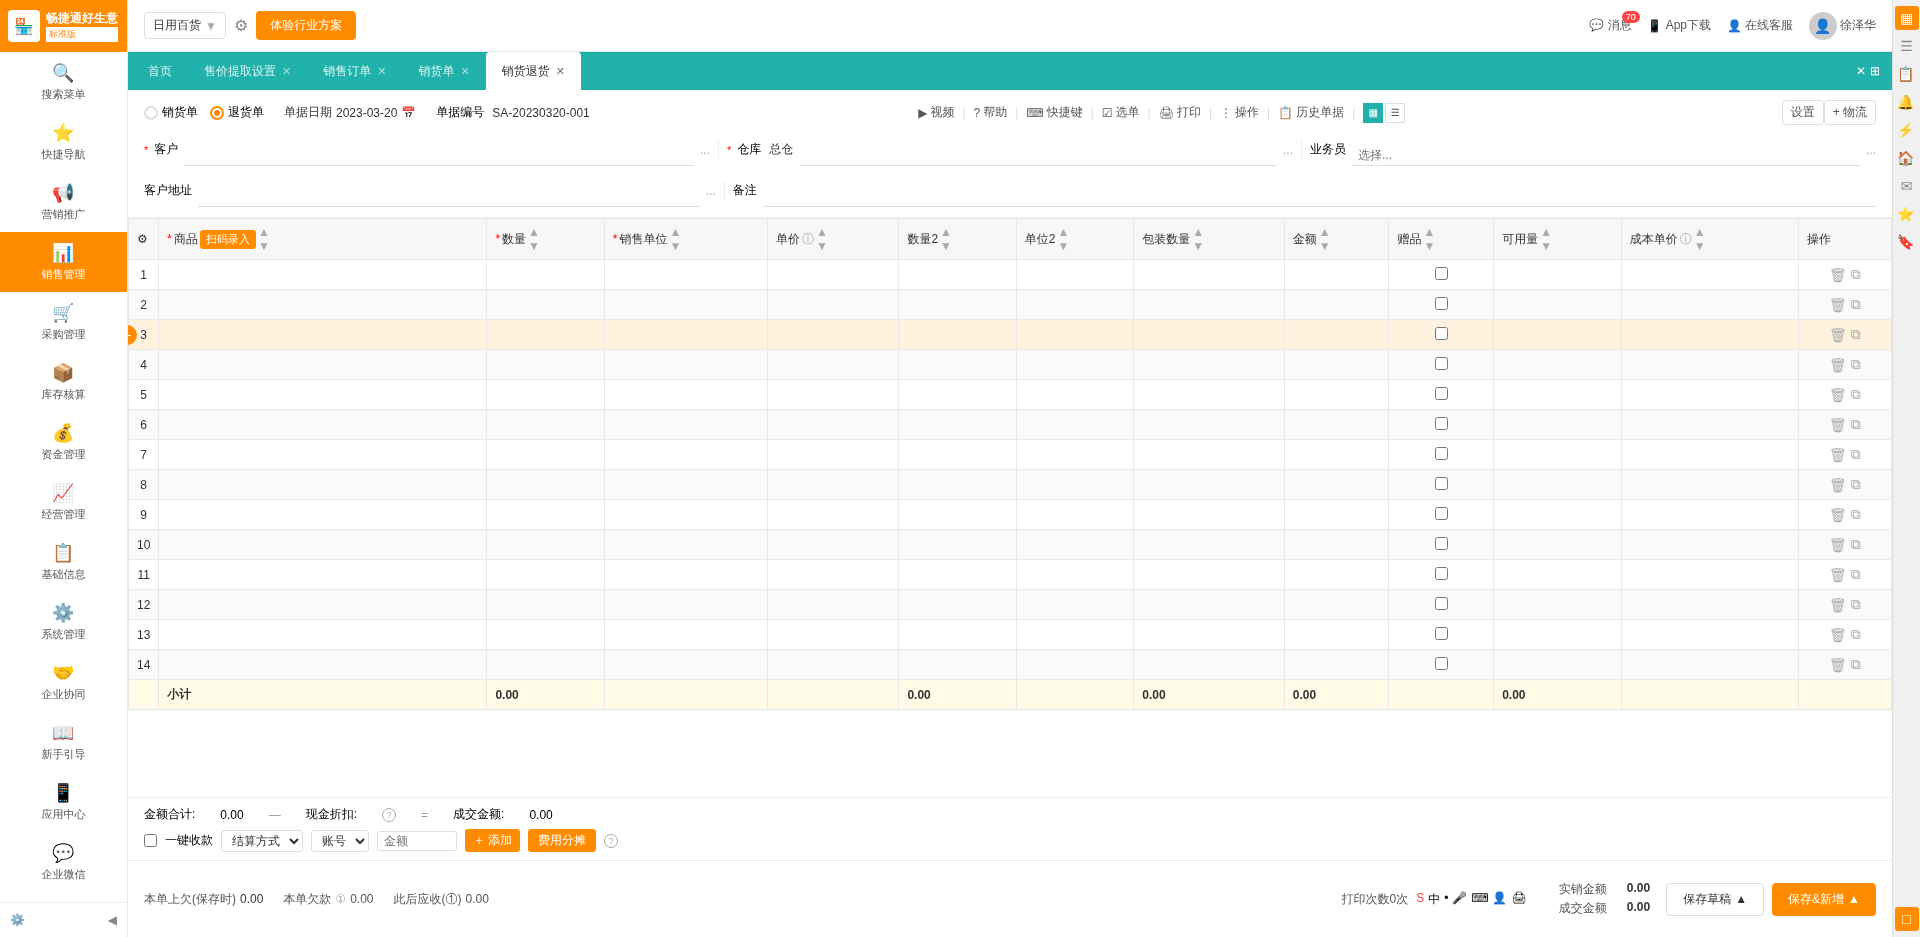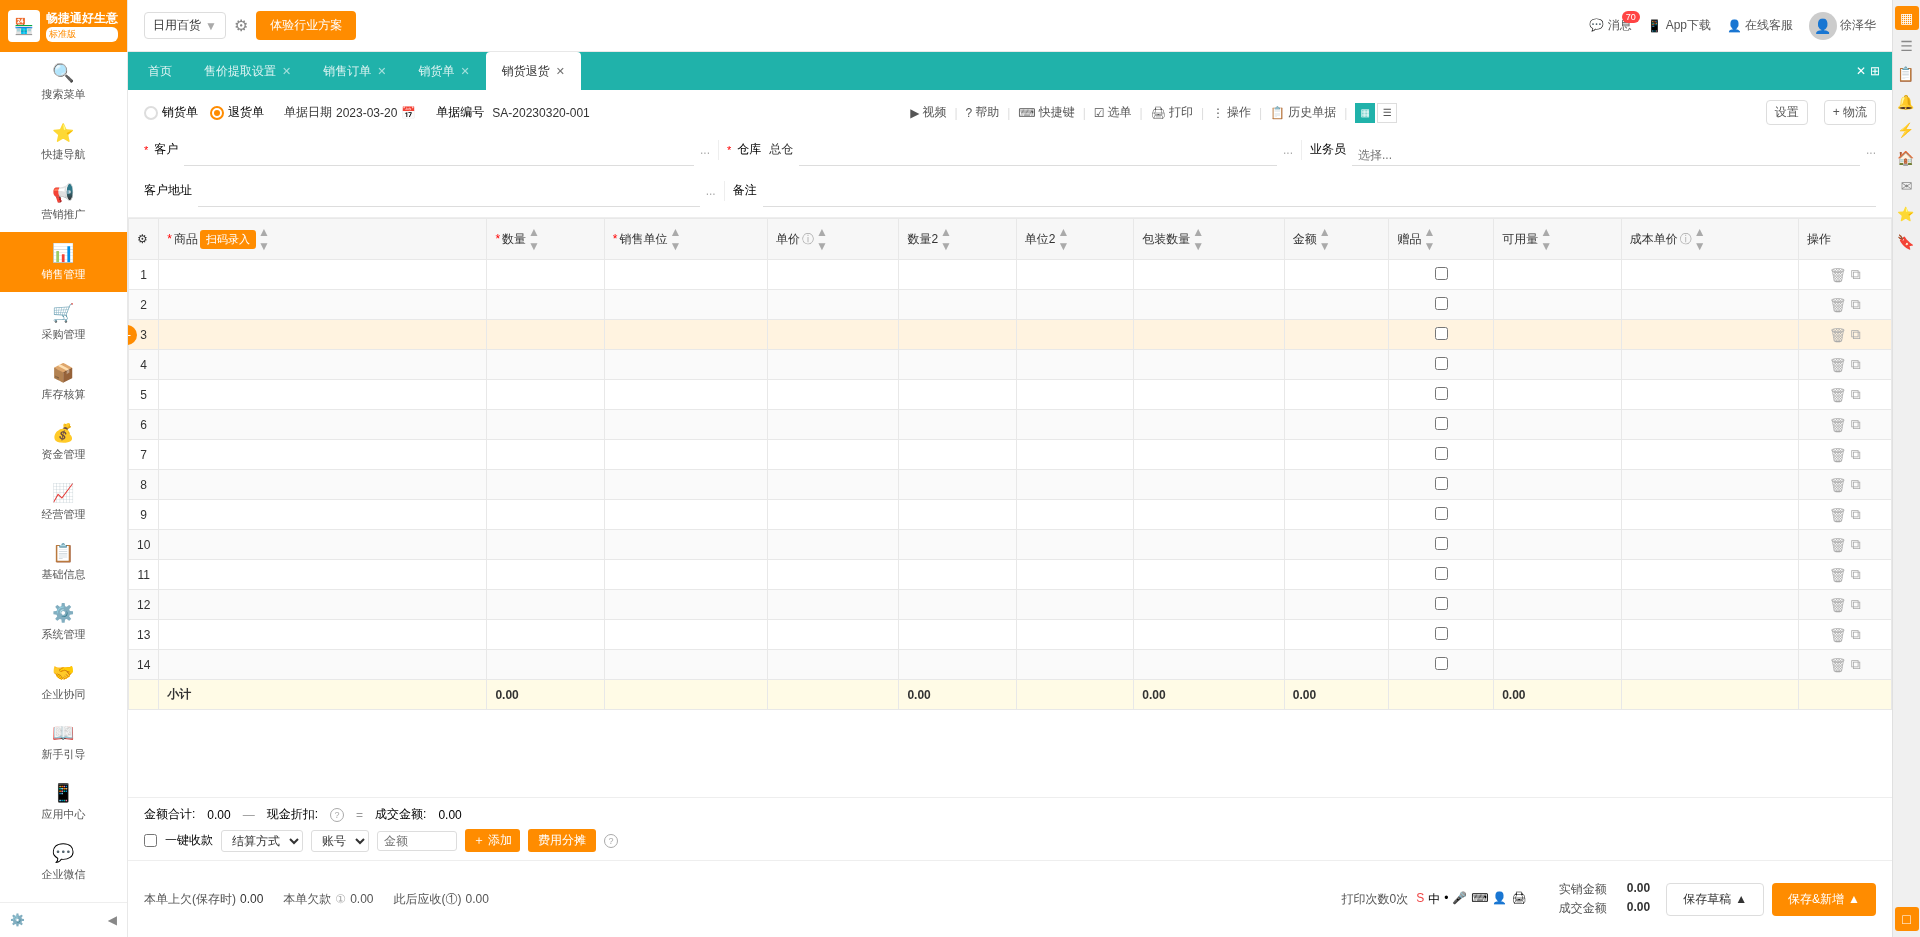--- a/index.html
+++ b/index.html
@@ -2,21 +2,21 @@
 <html><head>
   <meta charset="utf-8">
   <style>
     * { box-sizing: border-box; margin: 0; padding: 0; font-family: 'Microsoft YaHei', Arial, sans-serif; font-size: 12px; }
     body { display: flex; height: 937px; overflow: hidden; background: #f5f5f5; }
 
     
     .sidebar { width: 128px; background: #fff; display: flex; flex-direction: column; border-right: 1px solid #e8e8e8; flex-shrink: 0; }
     .sidebar-logo { background: #ff8c00; padding: 10px 8px; display: flex; align-items: center; gap: 6px; height: 52px; }
     .sidebar-logo-icon { width: 32px; height: 32px; background: #fff; border-radius: 4px; display: flex; align-items: center; justify-content: center; font-size: 16px; color: #ff8c00; font-weight: bold; }
-    .sidebar-logo-badge { background: #fff; color: #ff8c00; font-size: 9px; border-radius: 6px; padding: 1px 3px; }
+    .sidebar-logo-badge { background: #fff; color: #ff8c00; font-size: 9px; border-radius: 0; padding: 1px 3px; }
     .sidebar-nav { flex: 1; overflow-y: auto; }
     .sidebar-item { display: flex; flex-direction: column; align-items: center; padding: 10px 4px; cursor: pointer; color: #555; border-bottom: none; }
     .sidebar-item.active { background: #ff8c00; color: #fff; }
     .sidebar-item-icon { font-size: 18px; margin-bottom: 3px; }
     .sidebar-item-label { font-size: 11px; text-align: center; }
     .sidebar-bottom { padding: 10px; display: flex; justify-content: space-between; border-top: 1px solid #eee; }
 
     
     .main { flex: 1; display: flex; flex-direction: column; overflow: hidden; }
 
@@ -76,21 +76,21 @@
     .sort-arrows { display: flex; flex-direction: column; gap: 0; color: #aaa; font-size: 8px; }
     .checkbox-cell { text-align: center; }
     .action-cell { display: flex; gap: 4px; align-items: center; justify-content: center; }
     .action-icon { cursor: pointer; color: #aaa; font-size: 14px; }
 
     
     .summary-row td { background: #fffbe6 !important; font-weight: bold; color: #333; }
 
     
     .form-footer { border-top: 1px solid #eee; padding: 8px 16px; display: flex; flex-direction: column; gap: 6px; }
-    .footer-row1 { display: flex; align-items: center; gap: 12px; text-align: right; }
+    .footer-row1 { display: flex; align-items: center; gap: 25px; text-align: right; }
     .footer-dash { color: #999; }
     .footer-equal { color: #999; }
     .footer-row2 { display: flex; align-items: center; gap: 8px; }
     .checkbox-small { width: 13px; height: 13px; border: 1px solid #ddd; border-radius: 2px; display: inline-block; }
     .footer-select { border: 1px solid #ddd; border-radius: 3px; padding: 2px 6px; background: #fff; color: #333; }
     .footer-add-btn { background: #ff8c00; color: #fff; border: none; border-radius: 3px; padding: 3px 8px; cursor: pointer; display: flex; align-items: center; gap: 3px; }
     .footer-tab-btn { background: #ff8c00; color: #fff; border: none; border-radius: 3px; padding: 3px 10px; cursor: pointer; }
     .footer-input { border: 1px solid #ddd; border-radius: 3px; padding: 2px 6px; width: 80px; }
 
     
@@ -309,21 +309,21 @@
           <div class="form-toolbar-item">
             <span>📋</span>
             <span>历史单据</span>
           </div>
           <span class="form-toolbar-divider">|</span>
           <div class="view-icons">
             <div class="view-icon active">▦</div>
             <div class="view-icon">☰</div>
           </div>
         </div>
-        <div style="margin-left:auto;display:flex;gap:16px;padding-left:48px;">
+        <div style="margin-left:auto;display:flex;gap:0;padding-left:48px;">
           <button class="btn-setting">设置</button>
           <button class="btn-logistics">+ 物流</button>
         </div>
       </div>
 
       <div class="form-fields">
         <div style="display:flex;align-items:center;gap:6px;flex:1;">
           <span style="color:red;font-size:11px;">*</span>
           <span>客户</span>
           <input class="field-input" type="text" style="min-width: 150px;">

